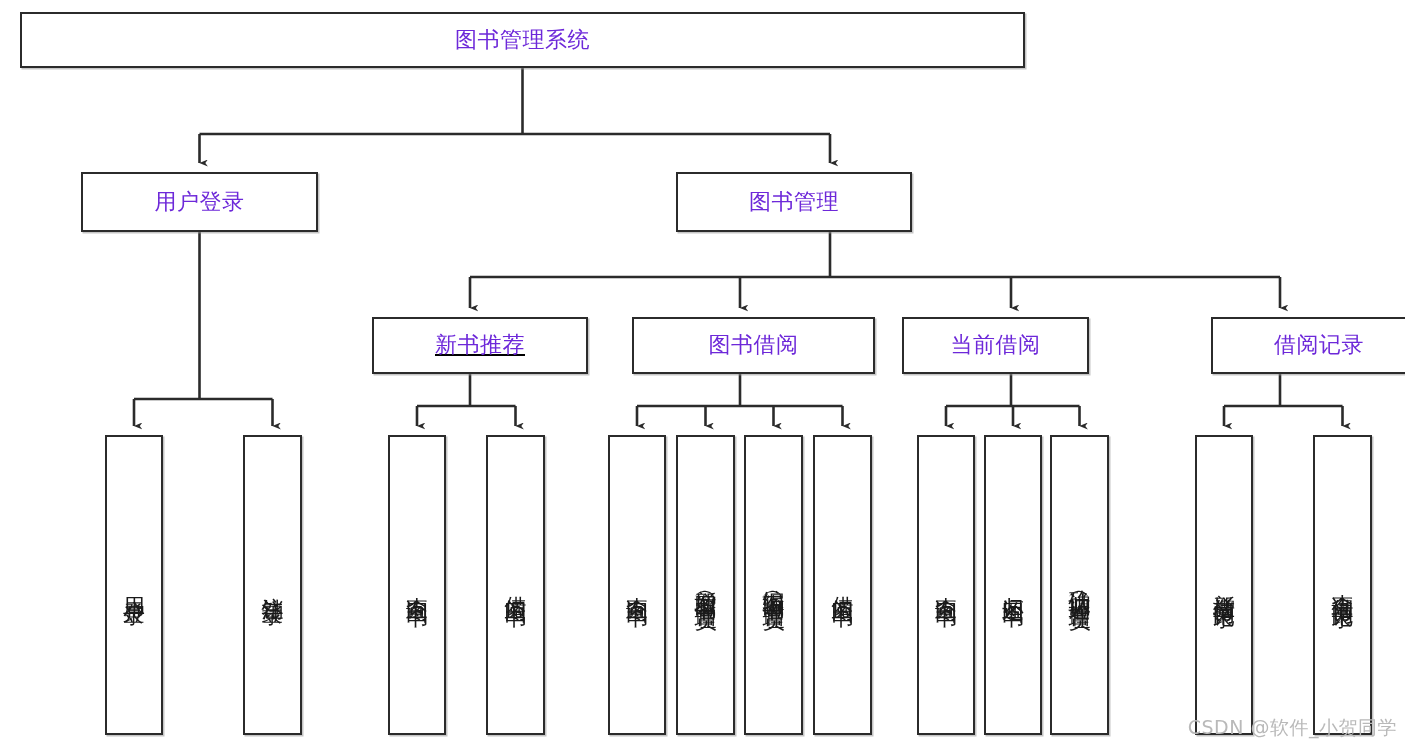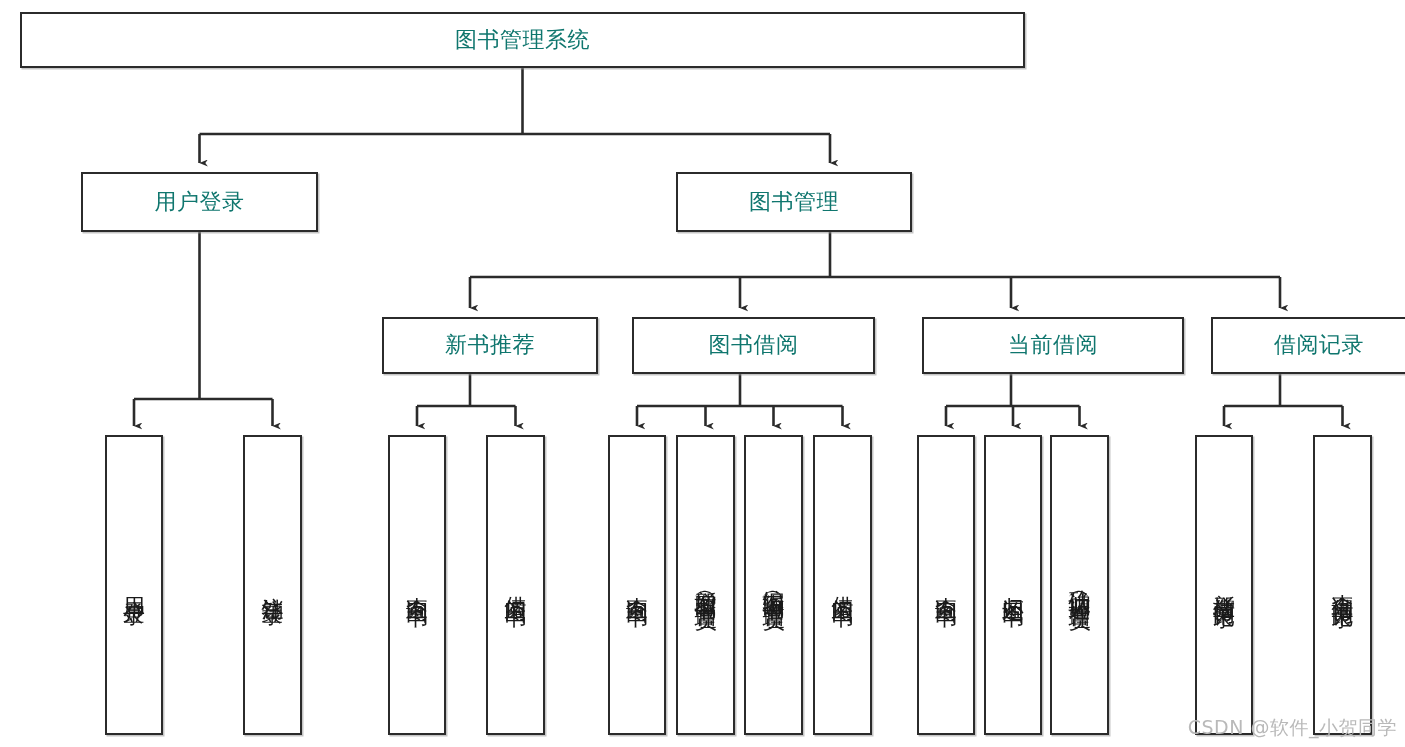--- a/index.html
+++ b/index.html
@@ -28,21 +28,21 @@
     background: #ffffff;
     box-shadow: 1.5px 1.5px 0 0 rgba(150,150,150,0.55);
   }
   .node-label-h {
     width: 100%;
     height: 100%;
     display: flex;
     align-items: center;
     justify-content: center;
     font-size: 22px;
-    color: #0f766e;
+    color: #6d28d9;
     letter-spacing: 0.5px;
     line-height: 1.1;
   }
   .node-label-v {
     width: 100%;
     height: 100%;
     display: flex;
     align-items: center;
     justify-content: center;
     font-size: 22px;
@@ -131,27 +131,27 @@
     <div class="node-label-h">图书管理系统</div>
   </div>
 
   <div class="node-box" style="left:81px;top:172px;width:237px;height:60px;">
     <div class="node-label-h">用户登录</div>
   </div>
   <div class="node-box" style="left:676px;top:172px;width:236px;height:60px;">
     <div class="node-label-h">图书管理</div>
   </div>
 
-  <div class="node-box" style="left:382px;top:317px;width:216px;height:57px;">
+  <div class="node-box" style="left:372px;top:317px;width:216px;height:57px;text-decoration:underline;">
     <div class="node-label-h">新书推荐</div>
   </div>
   <div class="node-box" style="left:632px;top:317px;width:243px;height:57px;">
     <div class="node-label-h">图书借阅</div>
   </div>
-  <div class="node-box" style="left:902px;top:317px;width:262px;height:57px;margin-left:20px;">
+  <div class="node-box" style="left:902px;top:317px;width:187px;height:57px;">
     <div class="node-label-h">当前借阅</div>
   </div>
   <div class="node-box" style="left:1172px;top:317px;width:216px;height:57px;margin-left:39px;">
     <div class="node-label-h">借阅记录</div>
   </div>
 
   <div class="node-box" style="left:105px;top:435px;width:58px;height:300px;">
     <div class="node-label-v">用户登录</div>
   </div>
   <div class="node-box" style="left:243px;top:435px;width:59px;height:300px;">

